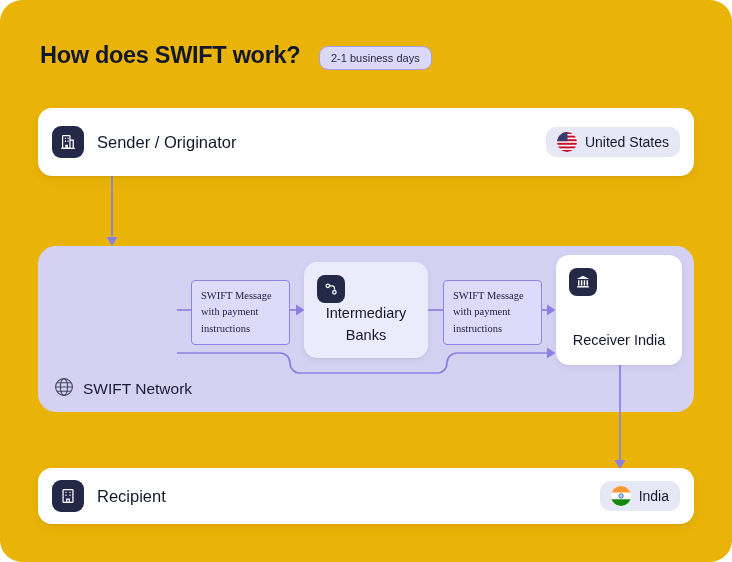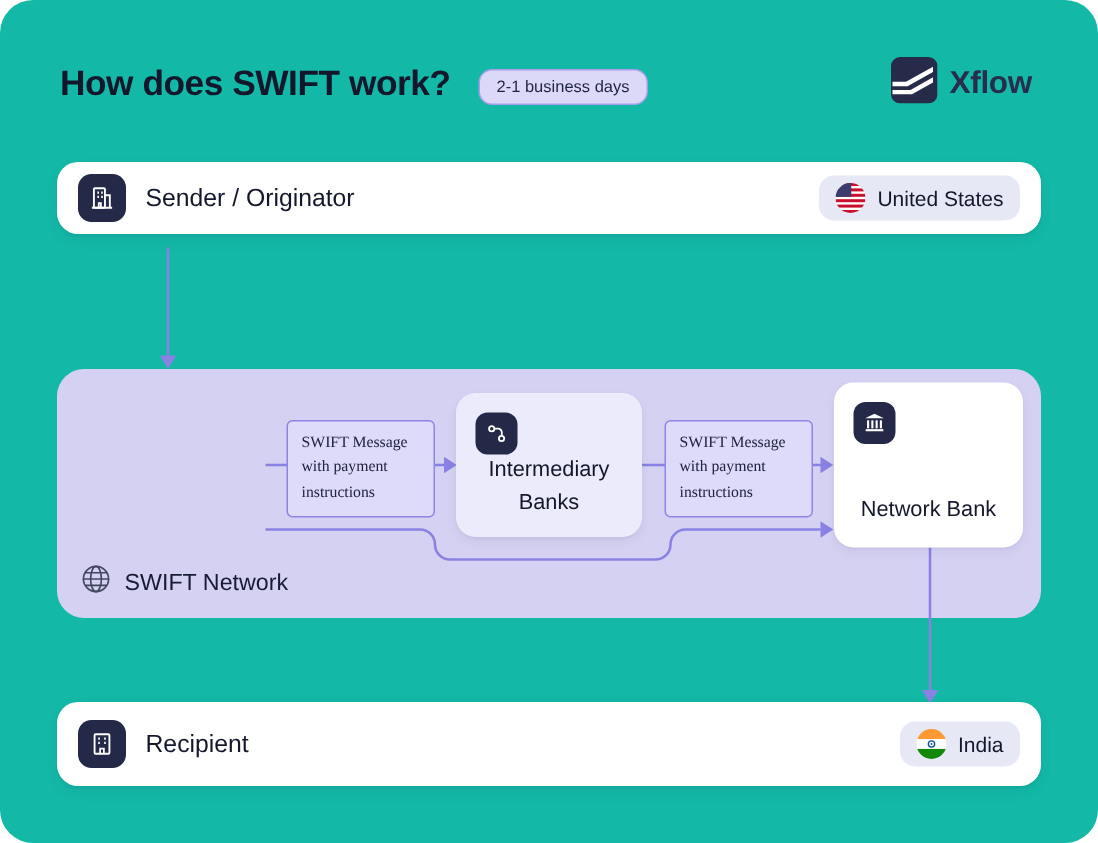--- a/index.html
+++ b/index.html
@@ -1,39 +1,39 @@
 <!DOCTYPE html>
 <html><head>
 <meta charset="utf-8">
 <style>
   html,body{margin:0;padding:0;}
   body{
     width:732px;height:562px;position:relative;background:#ffffff;
     font-family:"Liberation Sans", sans-serif;color:#14182d;
     -webkit-font-smoothing:antialiased;
   }
-  .canvas{position:absolute;inset:0;background:#14b8a6;border-radius:22px;overflow:hidden;}
+  .canvas{position:absolute;inset:0;background:#eab308;border-radius:22px;overflow:hidden;}
 
   
   .title{position:absolute;left:40px;top:42px;font-size:23.5px;font-weight:700;letter-spacing:-0.3px;color:#13172c;z-index:2;}
   .chip{
     background:#dcd8f8;border:1.5px solid #a79ded;border-radius:9px;
     color:#1f2340;font-size:11px;font-weight:500;padding:5px 11px;white-space:nowrap;z-index:2;
   }
   .duration-chip{position:absolute;left:319px;top:46px;}
   .brand{position:absolute;left:594px;top:38px;display:flex;align-items:center;gap:8px;z-index:2;}
   .brand-name{font-size:21px;font-weight:700;color:#272d4d;letter-spacing:-0.2px;}
 
   
   .hcard{
     position:absolute;left:38px;width:656px;background:#ffffff;border-radius:14px;
     display:flex;align-items:center;padding:0 14px;box-sizing:border-box;z-index:2;
     box-shadow:0 1px 2px rgba(23,25,60,.05),0 4px 10px rgba(23,25,60,.05);
   }
-  .sender-card{top:108px;height:48px;}
+  .sender-card{top:108px;height:68px;}
   .recipient-card{top:468px;height:56px;}
   .hcard-label{font-size:16.5px;font-weight:500;margin-left:13px;color:#14182d;}
   .tile{
     background:#232947;border-radius:9px;display:flex;align-items:center;justify-content:center;
     flex:0 0 auto;
   }
   .tile-32{width:32px;height:32px;}
   .tile-28{width:28px;height:28px;border-radius:8px;}
   .country-pill{
     margin-left:auto;display:flex;align-items:center;gap:8px;background:#e6e8f6;
@@ -90,37 +90,20 @@
       <path d="M106.5 237 H117.5 L112 246 Z"></path>
       <path d="M296 304.5 V315.5 L304.5 310 Z"></path>
       <path d="M547 304.5 V315.5 L555.5 310 Z"></path>
       <path d="M547 347.5 V358.5 L555.5 353 Z"></path>
       <path d="M614.5 460 H625.5 L620 469 Z"></path>
     </g>
   </svg>
 
   <div class="title">How does SWIFT work?</div>
   <div class="chip duration-chip">2-1 business days</div>
-  <div class="brand">
-    <span>
-      <svg width="31" height="31" viewBox="0 0 31 31">
-        <defs>
-            <clipPath id="logoClip">
-              <rect width="31" height="31" rx="6"></rect>
-            </clipPath>
-          </defs>
-        <rect width="31" height="31" rx="6" fill="#252b49"></rect>
-        <g clip-path="url(#logoClip)" fill="#ffffff">
-          <path d="M1 16.5 H10 L28 6.5 V10 L11 19.5 H1 Z"></path>
-          <path d="M1 22 H13 L28 13.5 V17 L14 24.8 H1 Z"></path>
-        </g>
-      </svg>
-    </span>
-    <span class="brand-name">Xflow</span>
-  </div>
 
   <div class="hcard sender-card">
     <span class="tile tile-32">
       <svg width="18" height="18" viewBox="0 0 20 20" fill="none" stroke="#ffffff" stroke-width="1.4">
         <rect x="4" y="2.8" width="8.2" height="14.4" rx="0.8"></rect>
         <path d="M12.2 8 h3.6 v9.2"></path>
         <path d="M2.5 17.2 h15"></path>
         <g stroke-width="1.6">
           <path d="M6.6 6 h1.2 M9.4 6 h1.2 M6.6 9.2 h1.2 M9.4 9.2 h1.2"></path>
         </g>
@@ -175,21 +158,21 @@
       <span class="tile tile-28">
         <svg width="16" height="16" viewBox="0 0 18 18" fill="#ffffff">
           <path d="M9 2 L16 5.5 H2 Z"></path>
           <rect x="3.4" y="7" width="1.6" height="6"></rect>
           <rect x="6.6" y="7" width="1.6" height="6"></rect>
           <rect x="9.8" y="7" width="1.6" height="6"></rect>
           <rect x="13" y="7" width="1.6" height="6"></rect>
           <rect x="2.4" y="13.6" width="13.2" height="1.6"></rect>
         </svg>
       </span>
-      <span class="bank-name">Network Bank</span>
+      <span class="bank-name">Receiver India</span>
     </div>
 
     <div class="network-label">
       <span>
         <svg width="20" height="20" viewBox="0 0 20 20" fill="none" stroke="#43485f" stroke-width="1.1">
           <circle cx="10" cy="10" r="8.4"></circle>
           <ellipse cx="10" cy="10" rx="3.6" ry="8.4"></ellipse>
           <path d="M1.6 10 H18.4 M2.8 5.8 H17.2 M2.8 14.2 H17.2"></path>
         </svg>
       </span>

